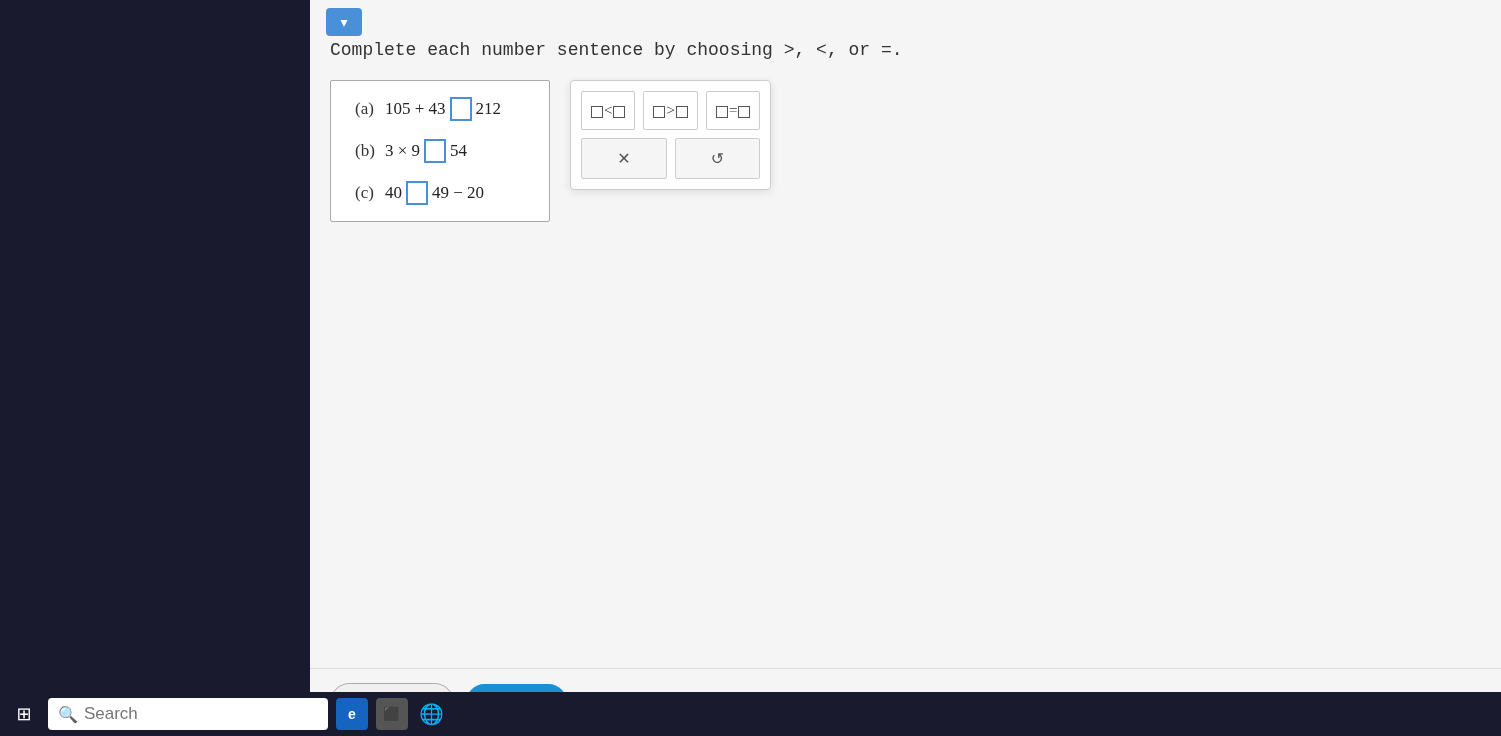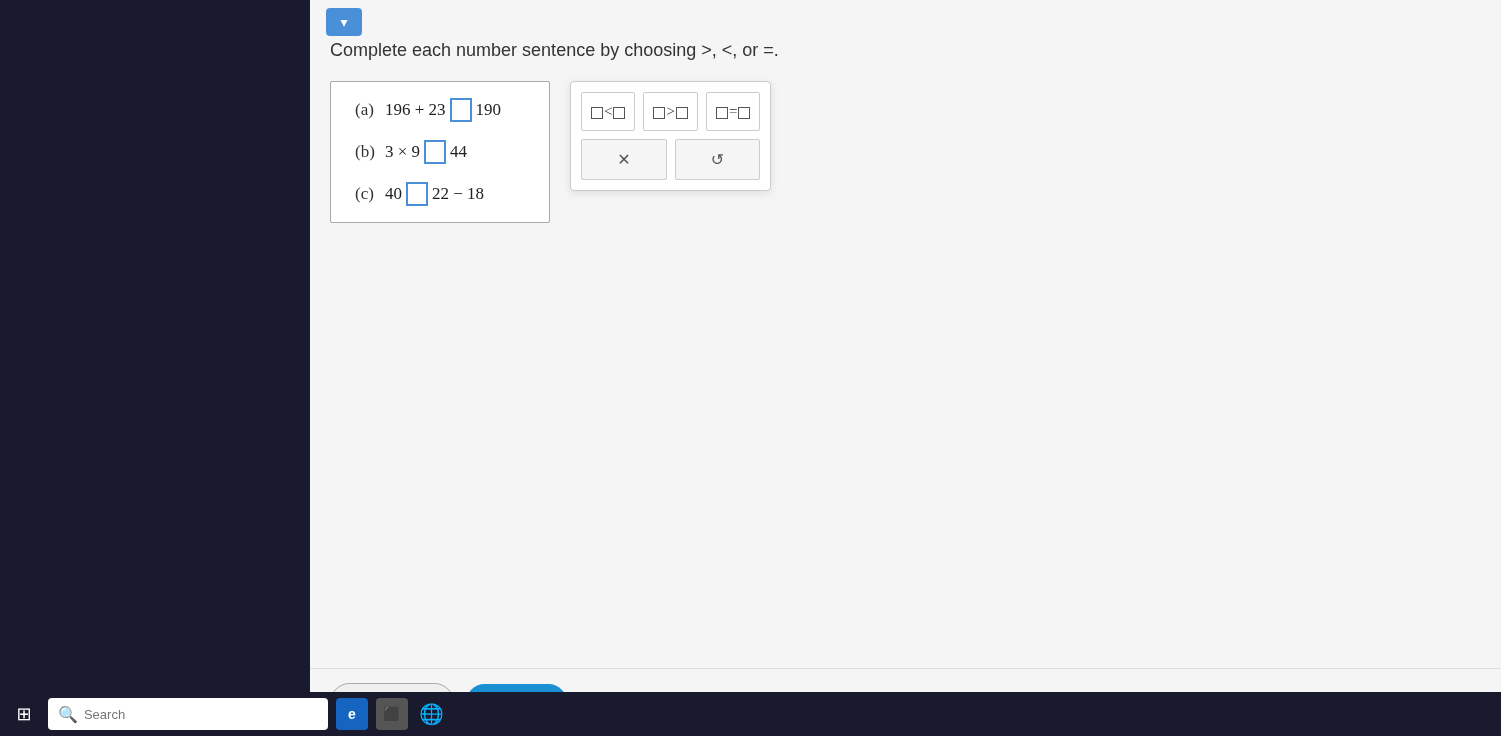--- a/index.html
+++ b/index.html
@@ -56,21 +56,21 @@
     
     .question-area {
       padding: 40px 20px 20px 20px;
       flex: 1;
     }
 
     .instruction-text {
       font-size: 18px;
       color: #333;
       margin-bottom: 20px;
-      font-family: Liberation Sans, sans-serif;
+      font-family: Liberation Mono, monospace;
     }
 
     
     .problems-container {
       display: flex;
       gap: 20px;
       align-items: flex-start;
     }
 
     
@@ -235,21 +235,21 @@
       align-items: center;
       padding: 4px 10px;
       gap: 6px;
       width: 280px;
       height: 32px;
     }
 
     .taskbar-search input {
       border: none;
       outline: none;
-      font-size: 13px;
+      font-size: 17px;
       width: 100%;
       background: transparent;
     }
 
     .taskbar-icon {
       width: 32px;
       height: 32px;
       border-radius: 4px;
       display: flex;
       align-items: center;
@@ -295,37 +295,37 @@
   <div class="question-area">
 
     <p class="instruction-text">Complete each number sentence by choosing &gt;, &lt;, or =.</p>
 
     <div class="problems-container">
 
       <div class="problem-box">
 
         <div class="problem-row">
           <span class="problem-label">(a)</span>
-          <span>196 + 23</span>
+          <span>105 + 43</span>
           <span class="answer-box"></span>
-          <span>190</span>
+          <span>212</span>
         </div>
 
         <div class="problem-row">
           <span class="problem-label">(b)</span>
           <span>3 × 9</span>
           <span class="answer-box"></span>
-          <span>44</span>
+          <span>54</span>
         </div>
 
         <div class="problem-row">
           <span class="problem-label">(c)</span>
           <span>40</span>
           <span class="answer-box"></span>
-          <span>22 − 18</span>
+          <span>49 − 20</span>
         </div>
 
       </div>
 
       <div class="operator-popup">
 
         <div class="operator-row">
           <button class="operator-btn">
             <span>
               <span class="sq"></span>&lt;<span class="sq"></span>

